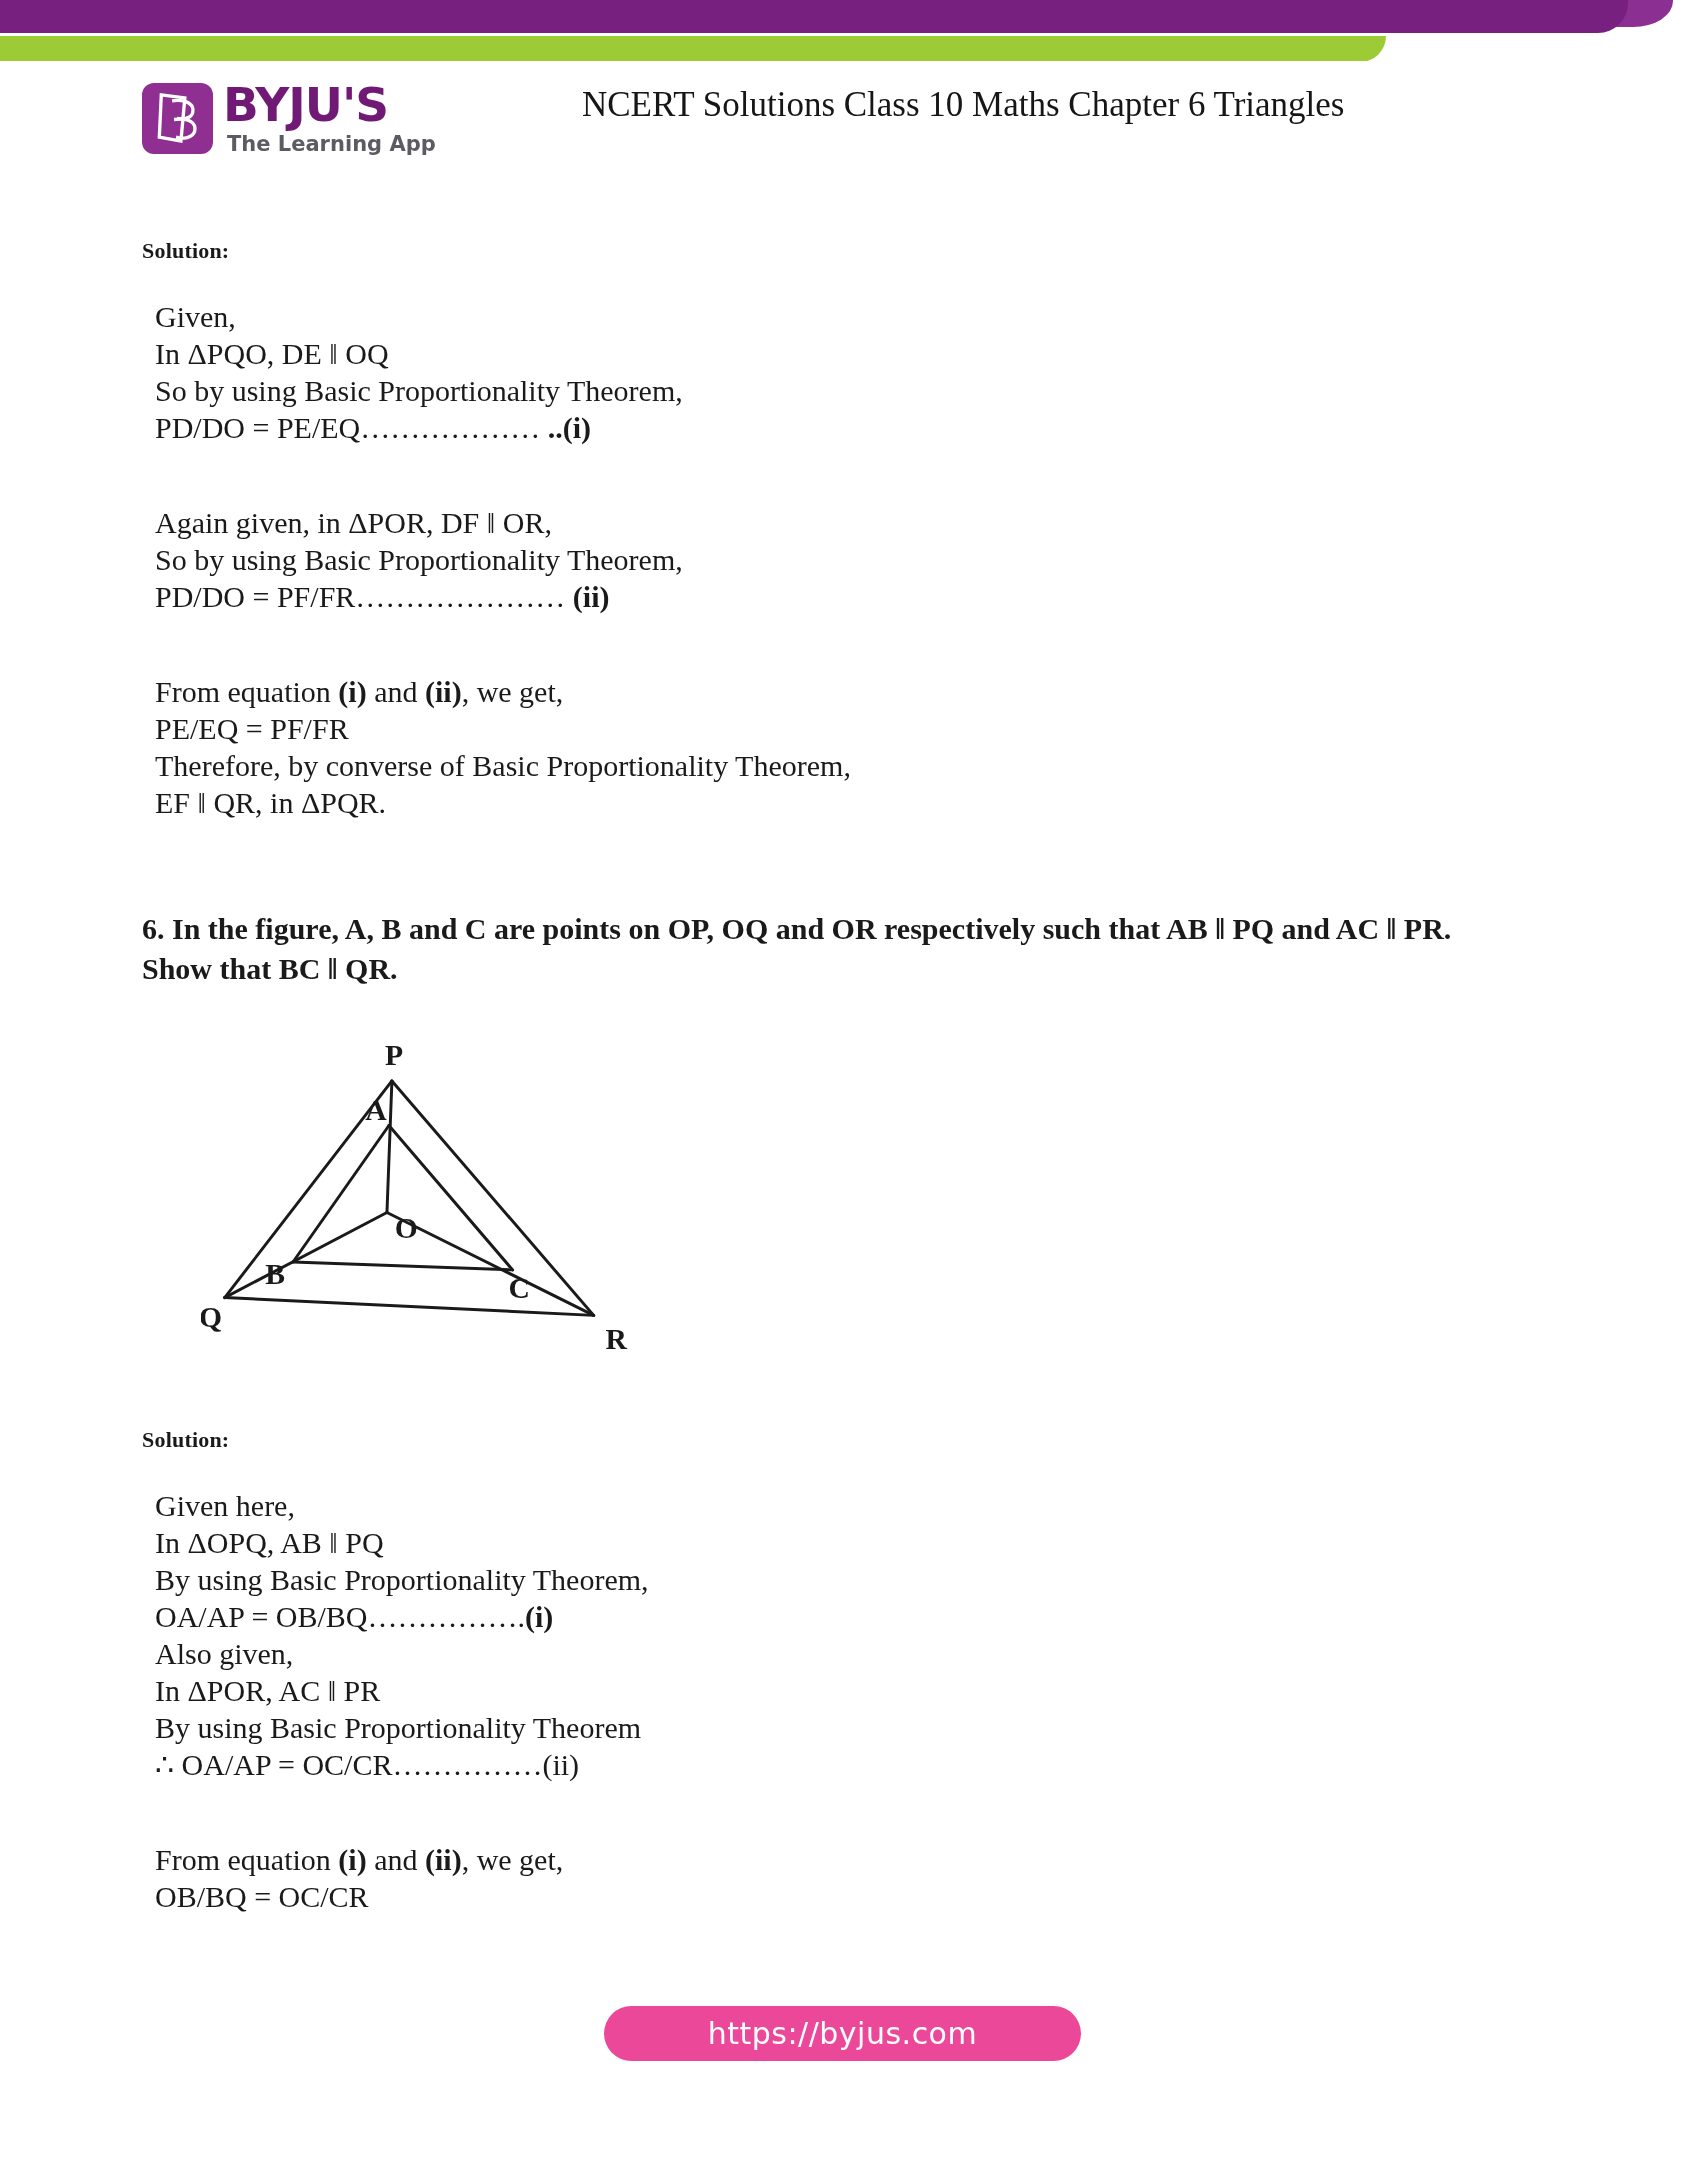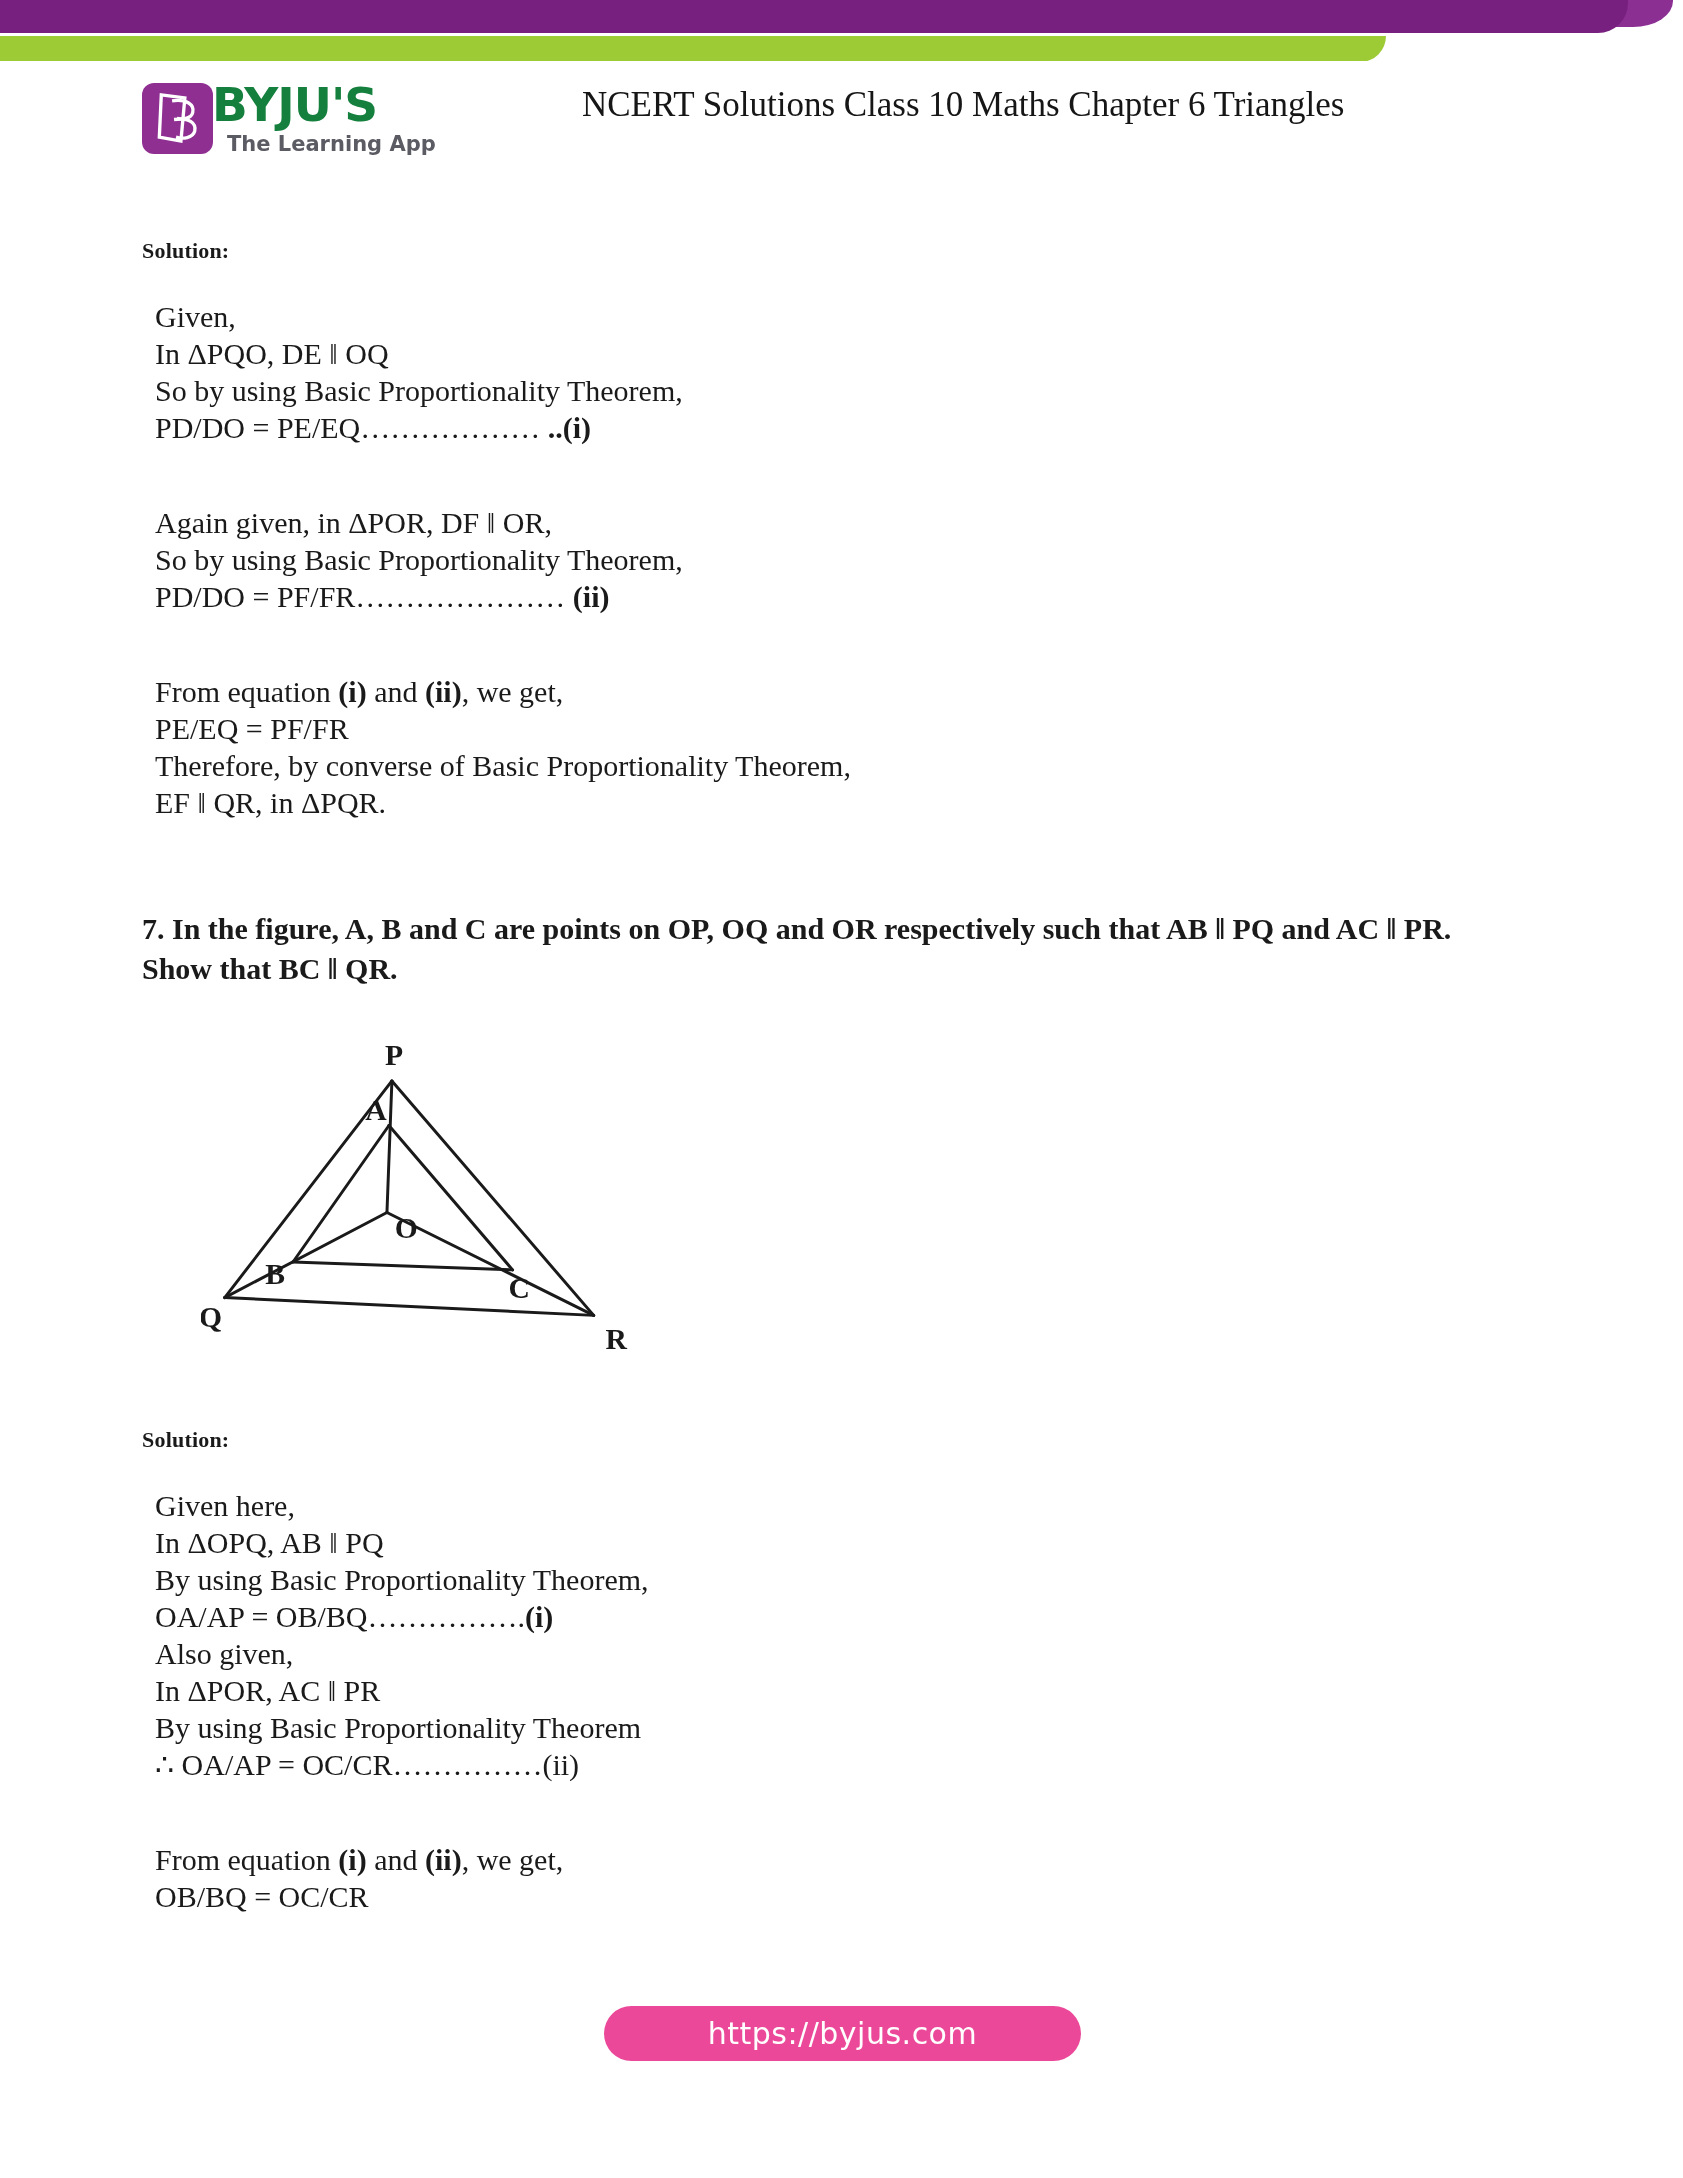--- a/index.html
+++ b/index.html
@@ -71,27 +71,27 @@
     background: #8e2f91;
     border-radius: 12px;
   }
   .logo-mark .b-glyph {
     position: absolute;
     left: 13px; top: 9px;
     width: 44px; height: 53px;
   }
   .logo-word {
     position: absolute;
-    left: 70px;
+    left: 81px;
     top: 0px;
     font-family: "DejaVu Sans", sans-serif;
     font-weight: bold;
     font-size: 47px;
     letter-spacing: -1px;
-    color: #15803d;
+    color: #701a75;
     line-height: 1;
   }
   .logo-sub {
     position: absolute;
     left: 85px;
     top: 51px;
     font-family: "DejaVu Sans", sans-serif;
     font-weight: bold;
     font-size: 21px;
     color: #5b5b63;
@@ -222,21 +222,21 @@
 
   <p class="para">
     <span class="ln"><span>From equation </span><b class="eq">(i)</b><span> and </span><b class="eq">(ii)</b><span>, we get,</span></span>
     <span class="ln">PE/EQ = PF/FR</span>
     <span class="ln">Therefore, by converse of Basic Proportionality Theorem,</span>
     <span class="ln">EF ‖ QR, in ΔPQR.</span>
   </p>
 
   <div class="gap-lg"></div>
 
-  <p class="q-text">7. In the figure, A, B and C are points on OP, OQ and OR respectively such that AB ‖ PQ and AC ‖ PR. Show that BC ‖ QR.</p>
+  <p class="q-text">6. In the figure, A, B and C are points on OP, OQ and OR respectively such that AB ‖ PQ and AC ‖ PR. Show that BC ‖ QR.</p>
 
   <div class="figure">
     <svg id="fig-svg" width="455" height="337" viewBox="0 0 460 340" xmlns="http://www.w3.org/2000/svg" aria-hidden="true">
         <line x1="193" y1="35" x2="24" y2="254" stroke="#1a1a1a" stroke-width="3" stroke-linecap="round"></line>
         <line x1="193" y1="35" x2="397" y2="272" stroke="#1a1a1a" stroke-width="3" stroke-linecap="round"></line>
         <line x1="24" y1="254" x2="397" y2="272" stroke="#1a1a1a" stroke-width="3" stroke-linecap="round"></line>
         <line x1="193" y1="35" x2="188" y2="168" stroke="#1a1a1a" stroke-width="3" stroke-linecap="round"></line>
         <line x1="188" y1="168" x2="24" y2="254" stroke="#1a1a1a" stroke-width="3" stroke-linecap="round"></line>
         <line x1="188" y1="168" x2="397" y2="272" stroke="#1a1a1a" stroke-width="3" stroke-linecap="round"></line>
         <line x1="190" y1="80" x2="93" y2="218" stroke="#1a1a1a" stroke-width="3" stroke-linecap="round"></line>

